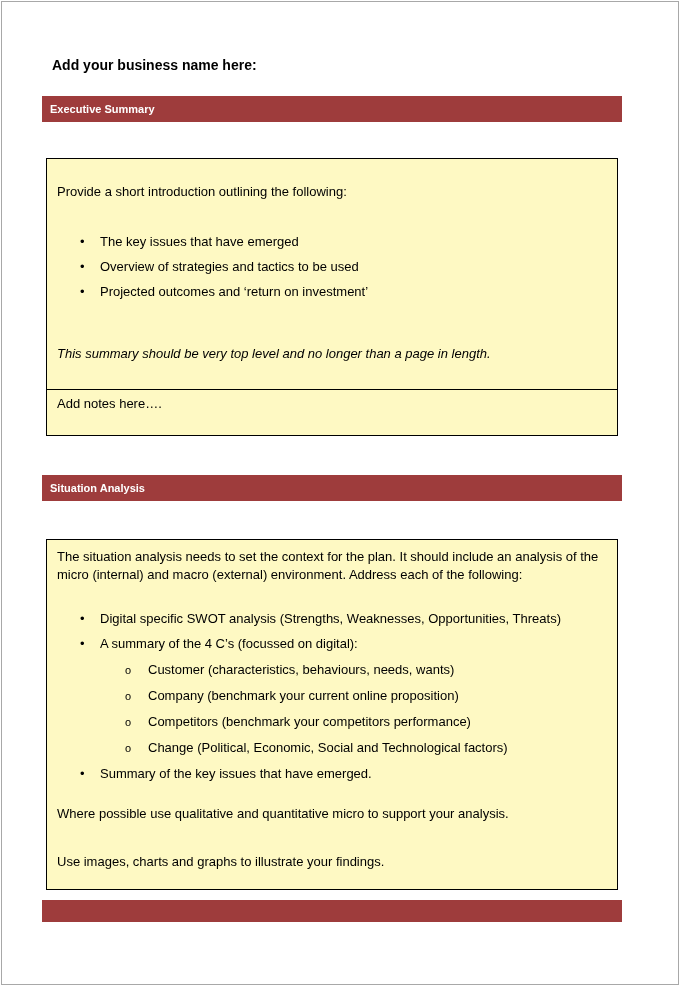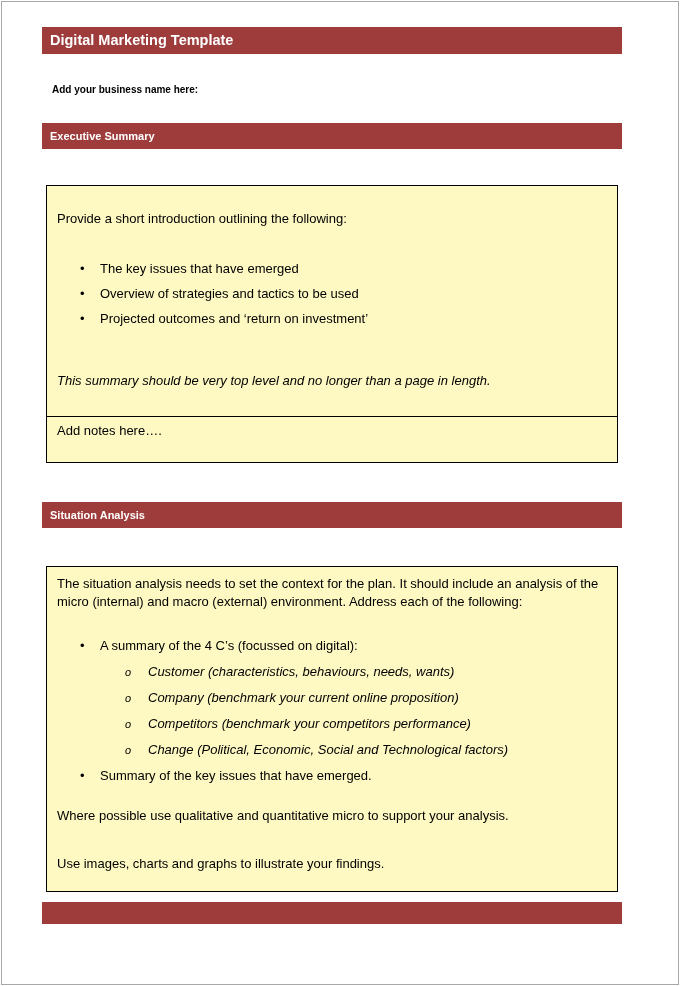--- a/index.html
+++ b/index.html
@@ -40,21 +40,21 @@
     height: 27px;
     line-height: 27px;
   }
   .header-bar {
     font-size: 11px;
   }
   .business-line {
     margin-top: 30px;
     margin-left: 10px;
     font-weight: bold;
-    font-size: 10px;
+    font-size: 14px;
     height: 17px;
   }
   .exec-bar { margin-top: 22px; }
   .situation-bar { margin-top: 39px; }
 
   .doc-box {
     border: 1px solid #000000;
     box-sizing: border-box;
     width: 572px;
     margin-left: 4px;
@@ -91,21 +91,20 @@
   .bullets > li::before {
     content: "\2022";
     position: absolute;
     left: 23px;
     top: 0;
   }
   .sub {
     list-style: none;
     margin: 8px 0 0 0;
     padding: 0;
-    font-style: italic;
   }
   .sub > li {
     position: relative;
     padding-left: 48px;
     line-height: 18px;
     margin-bottom: 8px;
   }
   .sub > li::before {
     content: "o";
     position: absolute;
@@ -121,21 +120,20 @@
     height: 22px;
   }
 </style>
 </head>
 <body>
 
 <div class="page-frame"></div>
 
 <div class="content">
 
-  <div class="section-bar title-bar">Digital Marketing Template</div>
 
   <div class="business-line">Add your business name here:</div>
 
   <div class="section-bar header-bar exec-bar">Executive Summary</div>
 
   <div class="doc-box exec-box">
     <div class="para">Provide a short introduction outlining the following:</div>
     <ul class="bullets">
       <li>The key issues that have emerged</li>
       <li>Overview of strategies and tactics to be used</li>
@@ -147,20 +145,23 @@
   <div class="doc-box notes-box">
     <div class="para">Add notes here….</div>
   </div>
 
   <div class="section-bar header-bar situation-bar">Situation Analysis</div>
 
   <div class="doc-box situation-box">
     <div class="para">The situation analysis needs to set the context for the plan. It should include an analysis of the micro (internal) and macro (external) environment. Address each of the following:</div>
     <ul class="bullets tight">
       <li>
+        <span>Digital specific SWOT analysis (Strengths, Weaknesses, Opportunities, Threats)</span>
+      </li>
+      <li>
         <span>A summary of the 4 C’s (focussed on digital):</span>
         <ul class="sub">
           <li>Customer (characteristics, behaviours, needs, wants)</li>
           <li>Company (benchmark your current online proposition)</li>
           <li>Competitors (benchmark your competitors performance)</li>
           <li>Change (Political, Economic, Social and Technological factors)</li>
         </ul>
       </li>
       <li>
         <span>Summary of the key issues that have emerged.</span>

